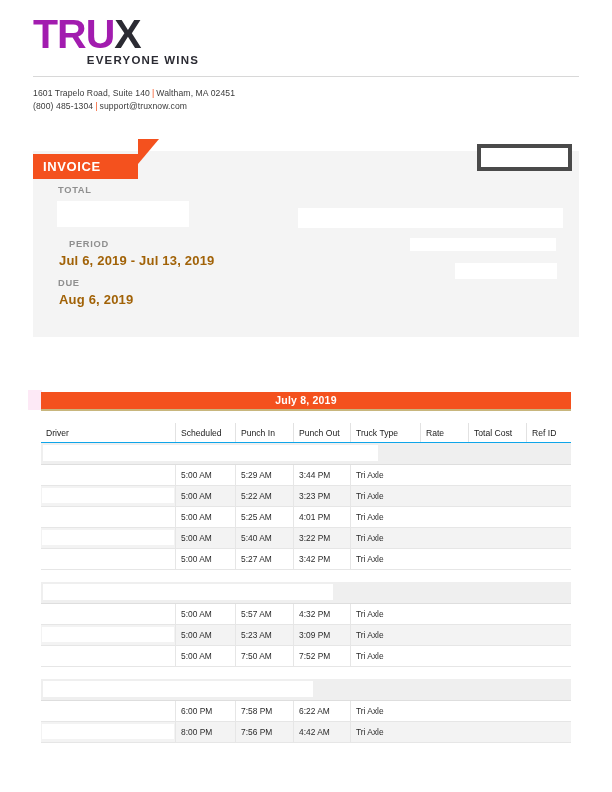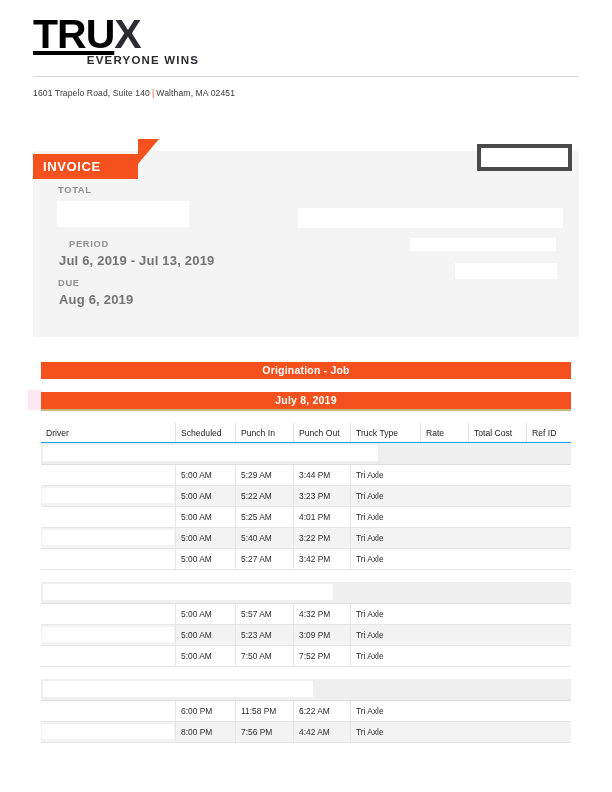--- a/index.html
+++ b/index.html
@@ -29,21 +29,21 @@
     top: 12px;
     width: 220px;
   }
   .logo-mark {
     font-size: 41px;
     font-weight: bold;
     letter-spacing: -1px;
     line-height: 44px;
     font-family: "Liberation Sans", sans-serif;
   }
-  .logo-tru { color: #000000; text-decoration: underline; }
+  .logo-tru { color: #a21caf; }
   .logo-x { color: #2B2B33; }
   .logo-tagline {
     color: #2B2B33;
     font-size: 11.5px;
     font-weight: bold;
     letter-spacing: 1.2px;
     margin-top: -2px;
     text-align: center;
   }
 
@@ -109,21 +109,21 @@
     position: absolute;
     font-size: 9.3px;
     font-weight: bold;
     color: #8f8f8f;
     letter-spacing: 0.7px;
   }
   .sum-value {
     position: absolute;
     font-size: 13px;
     font-weight: bold;
-    color: #737373;
+    color: #a16207;
     letter-spacing: 0.2px;
     text-align: center;
   }
   .redact {
     position: absolute;
     background: #ffffff;
   }
   .stamp-box {
     position: absolute;
     left: 477px;
@@ -257,20 +257,21 @@
 
   <div class="logo-block">
     <div class="logo-mark"><span class="logo-tru">TRU</span><span class="logo-x">X</span></div>
     <div class="logo-tagline">EVERYONE WINS</div>
   </div>
 
   <div class="divider-top"></div>
 
   <div class="address">
     <div><span>1601 Trapelo Road, Suite 140</span><span class="sep">|</span><span>Waltham, MA 02451</span></div>
+    <div><span>(800) 485-1304</span><span class="sep">|</span><span>support@truxnow.com</span></div>
   </div>
 
   <div class="ribbon">INVOICE</div>
   <div class="ribbon-tail"></div>
 
   <div class="summary">
     <div class="sum-label" style="left:25px; top:34px;">TOTAL</div>
     <div class="redact" style="left:24px; top:50px; width:132px; height:26px;"></div>
 
     <div class="sum-label" style="left:36px; top:88px;">PERIOD</div>
@@ -281,21 +282,20 @@
 
     <div class="redact" style="left:265px; top:57px; width:265px; height:20px;"></div>
     <div class="redact" style="left:377px; top:87px; width:146px; height:13px;"></div>
     <div class="redact" style="left:422px; top:112px; width:102px; height:16px;"></div>
   </div>
 
   <div class="stamp-box">
     <div class="stamp-inner"></div>
   </div>
 
-  <div class="banner" id="banner-origination">Origination - Job</div>
   <div class="pink-artifact"></div>
   <div class="banner" id="banner-date">July 8, 2019</div>
   <div class="banner-shadow"></div>
 
   <div class="table">
     <div class="thead">
       <div class="cell c-driver">Driver</div>
       <div class="cell c-scheduled">Scheduled</div>
       <div class="cell c-punchin">Punch In</div>
       <div class="cell c-punchout">Punch Out</div>
@@ -415,21 +415,21 @@
         <div class="group-gap"></div>
         <div class="group">
           <div class="group-head">
             <div class="gh-redact" style="width: 270px;"></div>
           </div>
           <div class="trow">
             <div class="cell c-driver">
               <div class="driver-redact" style="width: 132px;"></div>
             </div>
             <div class="cell c-scheduled">6:00 PM</div>
-            <div class="cell c-punchin">11:58 PM</div>
+            <div class="cell c-punchin">7:58 PM</div>
             <div class="cell c-punchout">6:22 AM</div>
             <div class="cell c-trucktype">Tri Axle</div>
             <div class="cell c-rate"></div>
             <div class="cell c-totalcost"></div>
             <div class="cell c-refid"></div>
           </div>
           <div class="trow alt">
             <div class="cell c-driver">
               <div class="driver-redact" style="width: 132px;"></div>
             </div>

